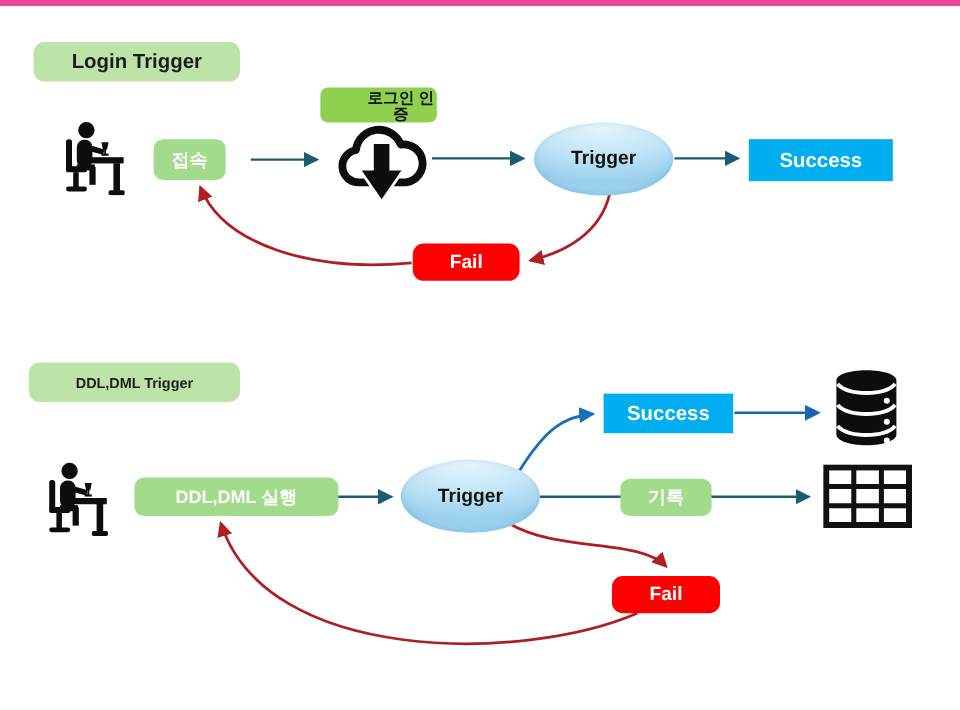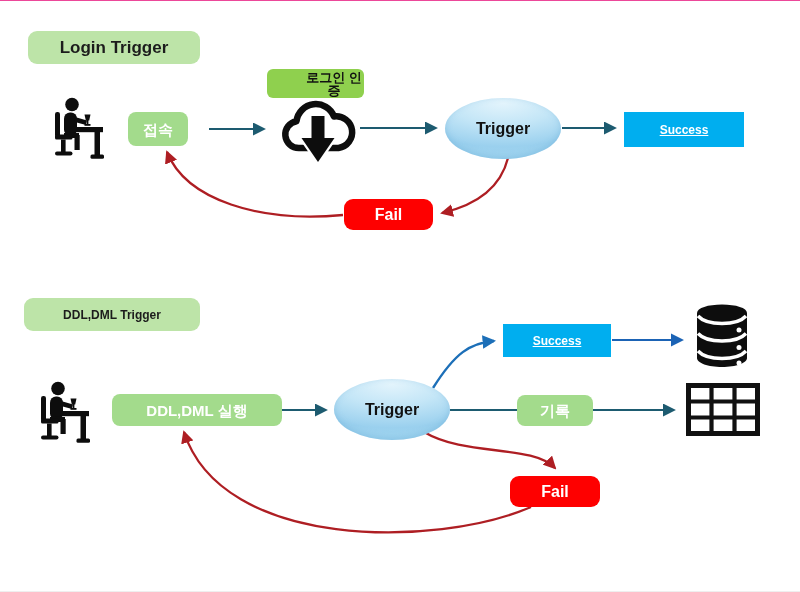--- a/index.html
+++ b/index.html
@@ -1,28 +1,28 @@
 <!DOCTYPE html>
 <html><head>
 <meta charset="utf-8">
 <style>
   html,body{margin:0;padding:0;background:#ffffff;}
   .canvas{
     position:relative;width:800px;height:592px;background:#ffffff;overflow:hidden;
     font-family:"Liberation Sans","DejaVu Sans",sans-serif;
-    border-top:1px solid #ec4899;border-bottom:1px solid #efefef;box-sizing:border-box;
+    border-top:5px solid #ec4899;border-bottom:1px solid #efefef;box-sizing:border-box;
   }
   .abs{position:absolute;box-sizing:border-box;}
   .edges{position:absolute;left:0;top:0;width:800px;height:592px;z-index:1;}
   .node{z-index:2;display:flex;align-items:center;justify-content:center;
         font-weight:bold;text-align:center;line-height:1;}
   .title-pill{background:#bde4a8;border-radius:9px;color:#1c1c1c;font-size:17px;}
   .green-box{background:#a3db8c;border-radius:8px;color:#ffffff;font-size:15px;}
   .bright-green-box{background:#8fd04e;border-radius:6px;color:#111111;font-size:13px;padding-left:37px;}
-  .blue-box{background:#00aeef;border-radius:0;color:#ffffff;font-size:12px;text-decoration:underline;}
+  .blue-box{background:#00aeef;border-radius:0;color:#ffffff;font-size:17px;}
   .red-box{background:#fe0000;border-radius:9px;color:#ffffff;font-size:16px;}
   .trigger-ellipse{
     border-radius:50%;color:#111111;font-size:16px;
     background:radial-gradient(ellipse 130% 100% at 50% 8%,
       #e3f4fc 0%, #c4e6f7 35%, #9ad0ee 72%, #a5d8f1 100%);
     box-shadow:inset 0 -2px 6px rgba(90,160,205,.35);
   }
   .icon-wrap{z-index:2;}
   svg{display:block;}
 </style>

